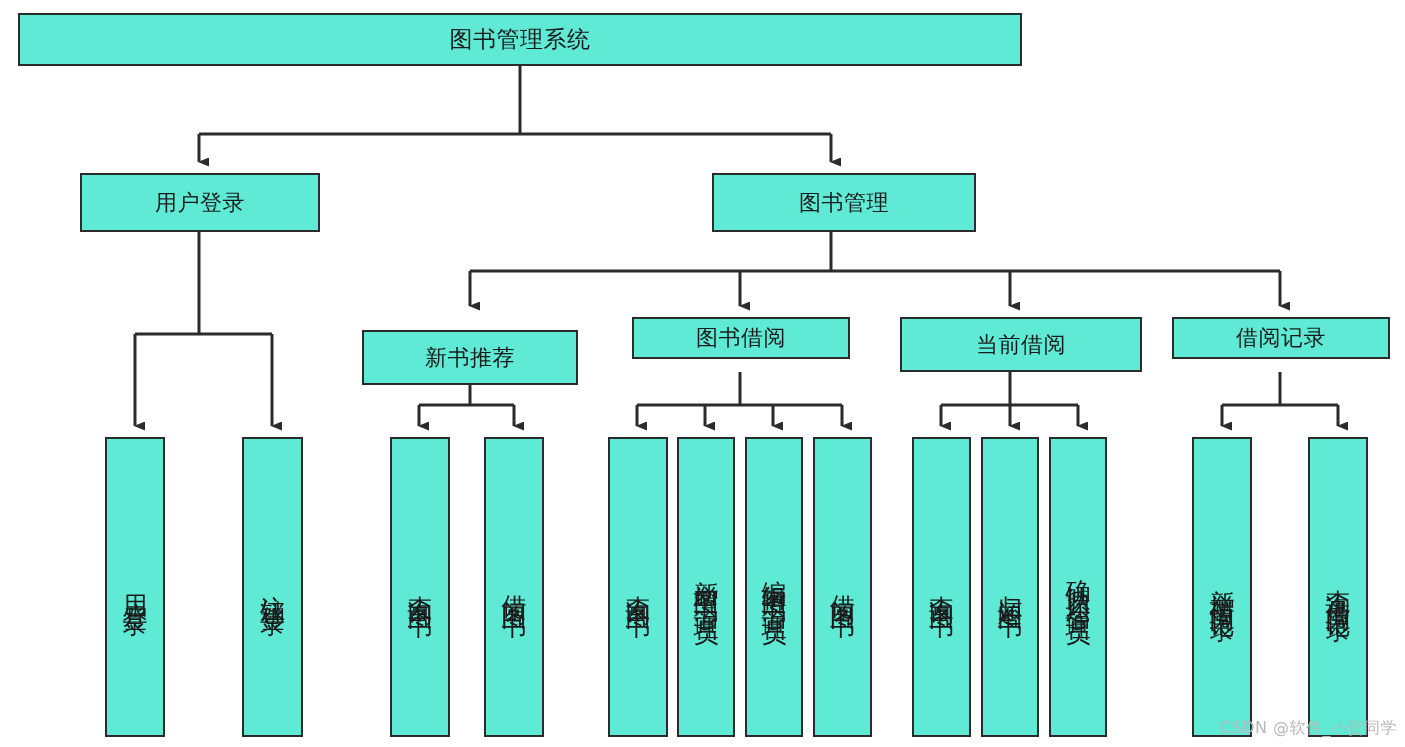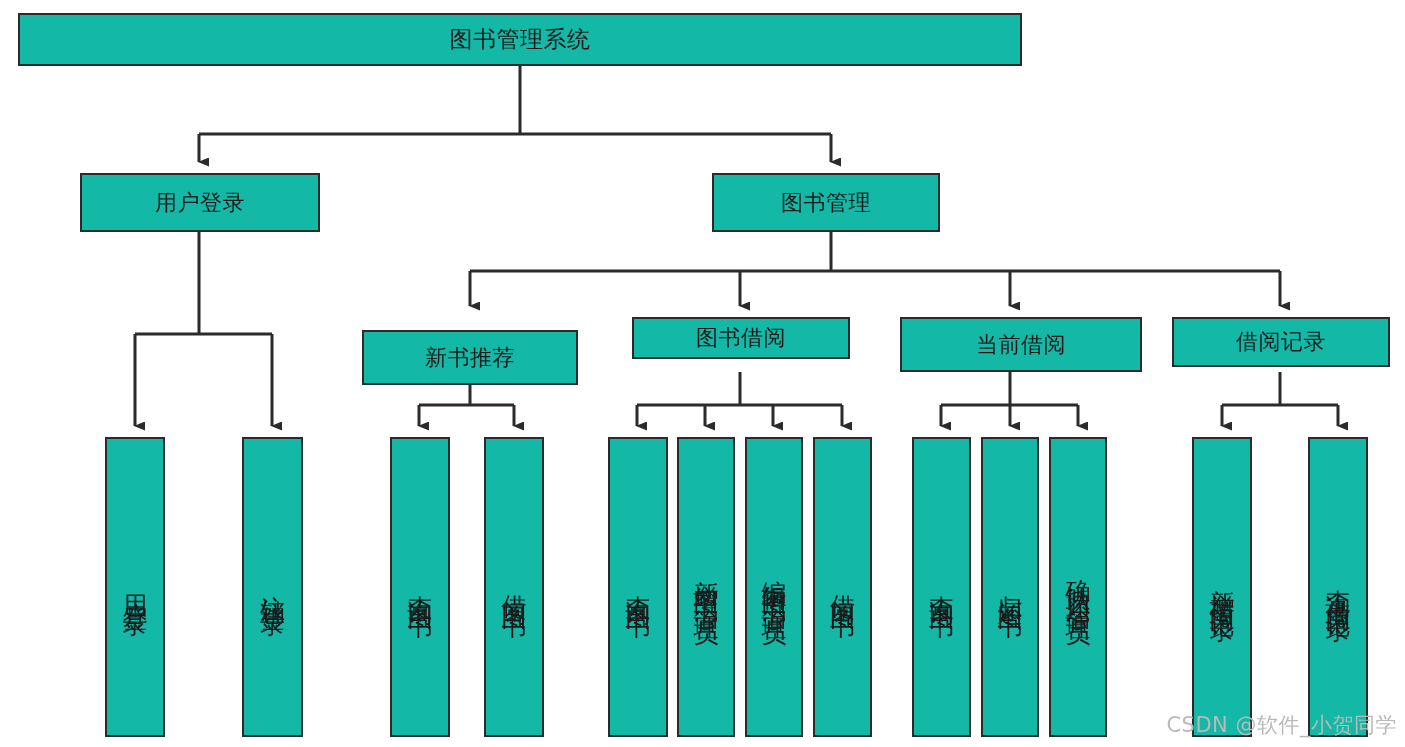--- a/index.html
+++ b/index.html
@@ -21,21 +21,21 @@
   #diagram-svg {
     position: absolute;
     left: 0;
     top: 0;
     width: 1405px;
     height: 747px;
   }
   .node {
     position: absolute;
     box-sizing: border-box;
-    background: #14b8a6;
+    background: #5eead4;
     border: 2px solid #2b2b2b;
     display: flex;
     align-items: center;
     justify-content: center;
     color: #1a1a1a;
   }
   .node .lbl {
     display: block;
     text-align: center;
     line-height: 1.16;
@@ -59,21 +59,21 @@
     text-orientation: upright;
     font-size: 25px;
     line-height: 1.0;
     letter-spacing: 6px;
     white-space: nowrap;
   }
   #watermark {
     position: absolute;
     right: 8px;
     bottom: 8px;
-    font-size: 21px;
+    font-size: 16px;
     color: #b9b9b9;
     letter-spacing: 0.5px;
     white-space: nowrap;
     pointer-events: none;
   }
 </style>
 </head>
 <body>
 
 <div id="diagram-root">
@@ -131,34 +131,34 @@
     </g>
   </svg>
 
   <div class="node horiz root" style="left:18px; top:13px; width:1004px; height:53px;">
     <span class="lbl">图书管理系统</span>
   </div>
 
   <div class="node horiz" style="left:80px; top:173px; width:240px; height:59px;">
     <span class="lbl">用户登录</span>
   </div>
-  <div class="node horiz" style="left:712px; top:173px; width:228px; height:59px;">
+  <div class="node horiz" style="left:712px; top:173px; width:264px; height:59px;">
     <span class="lbl">图书管理</span>
   </div>
 
   <div class="node horiz" style="left:362px; top:330px; width:216px; height:55px;">
     <span class="lbl">新书推荐</span>
   </div>
   <div class="node horiz" style="left:632px; top:317px; width:218px; height:42px;">
     <span class="lbl">图书借阅</span>
   </div>
   <div class="node horiz" style="left:900px; top:317px; width:242px; height:55px;">
     <span class="lbl">当前借阅</span>
   </div>
-  <div class="node horiz" style="left:1172px; top:317px; width:218px; height:50px;">
+  <div class="node horiz" style="left:1172px; top:317px; width:218px; height:42px;">
     <span class="lbl">借阅记录</span>
   </div>
 
   <div class="node vert" style="left:105px; top:437px; width:60px; height:300px;">
     <span class="lbl">用户登录</span>
   </div>
   <div class="node vert" style="left:242px; top:437px; width:61px; height:300px;">
     <span class="lbl">注销登录</span>
   </div>
 

